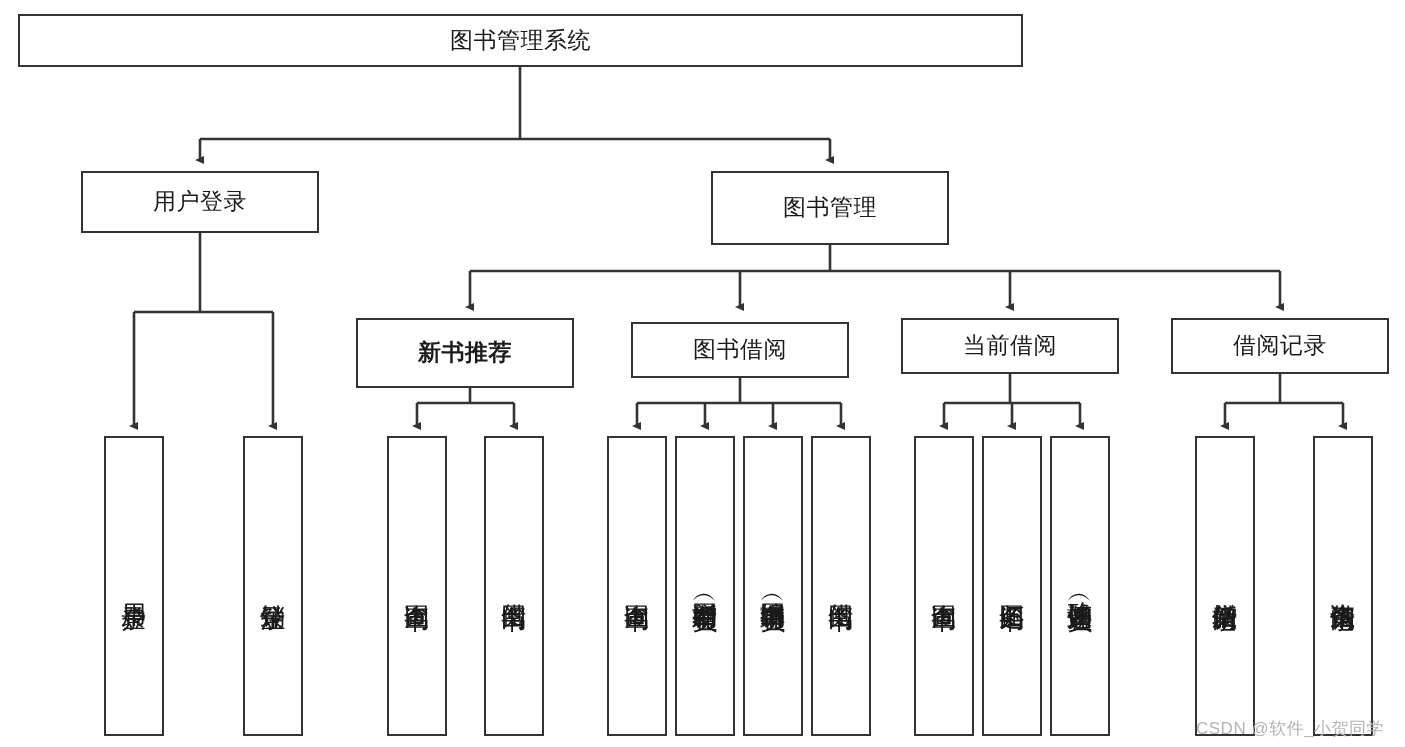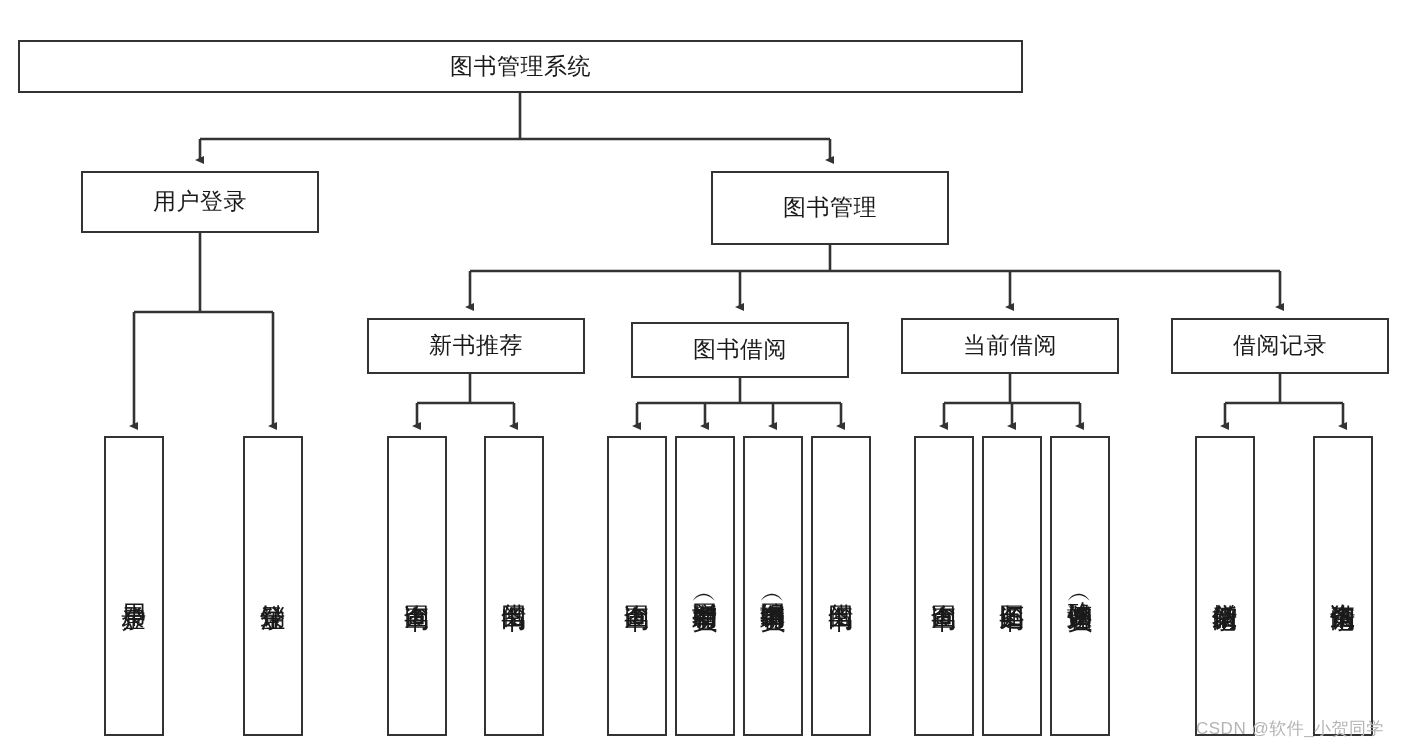--- a/index.html
+++ b/index.html
@@ -119,32 +119,32 @@
       <path d="M1012,403 L1012,426" marker-end="url(#arrow)"></path>
       <path d="M1080,403 L1080,426" marker-end="url(#arrow)"></path>
 
       <path d="M1280,374 L1280,403"></path>
       <path d="M1225,403 L1343,403"></path>
       <path d="M1225,403 L1225,426" marker-end="url(#arrow)"></path>
       <path d="M1343,403 L1343,426" marker-end="url(#arrow)"></path>
     </g>
   </svg>
 
-  <div class="node horizontal root" style="left: 18px; top: 14px; width: 1005px; height: 53px; margin-top: 26px;">
+  <div class="node horizontal root" style="left: 18px; top: 14px; width: 1005px; height: 53px;">
     <span>图书管理系统</span>
   </div>
 
   <div class="node horizontal" style="left: 81px; top: 171px; width: 238px; height: 62px;">
     <span>用户登录</span>
   </div>
   <div class="node horizontal" style="left: 711px; top: 171px; width: 238px; height: 74px;">
     <span>图书管理</span>
   </div>
 
-  <div class="node horizontal" style="left: 367px; top: 318px; width: 218px; height: 56px;">
+  <div class="node horizontal" style="left: 356px; top: 318px; width: 218px; height: 70px; font-weight: bold;">
     <span>新书推荐</span>
   </div>
   <div class="node horizontal" style="left: 631px; top: 322px; width: 218px; height: 56px;">
     <span>图书借阅</span>
   </div>
   <div class="node horizontal" style="left: 901px; top: 318px; width: 218px; height: 56px;">
     <span>当前借阅</span>
   </div>
   <div class="node horizontal" style="left: 1171px; top: 318px; width: 218px; height: 56px;">
     <span>借阅记录</span>

